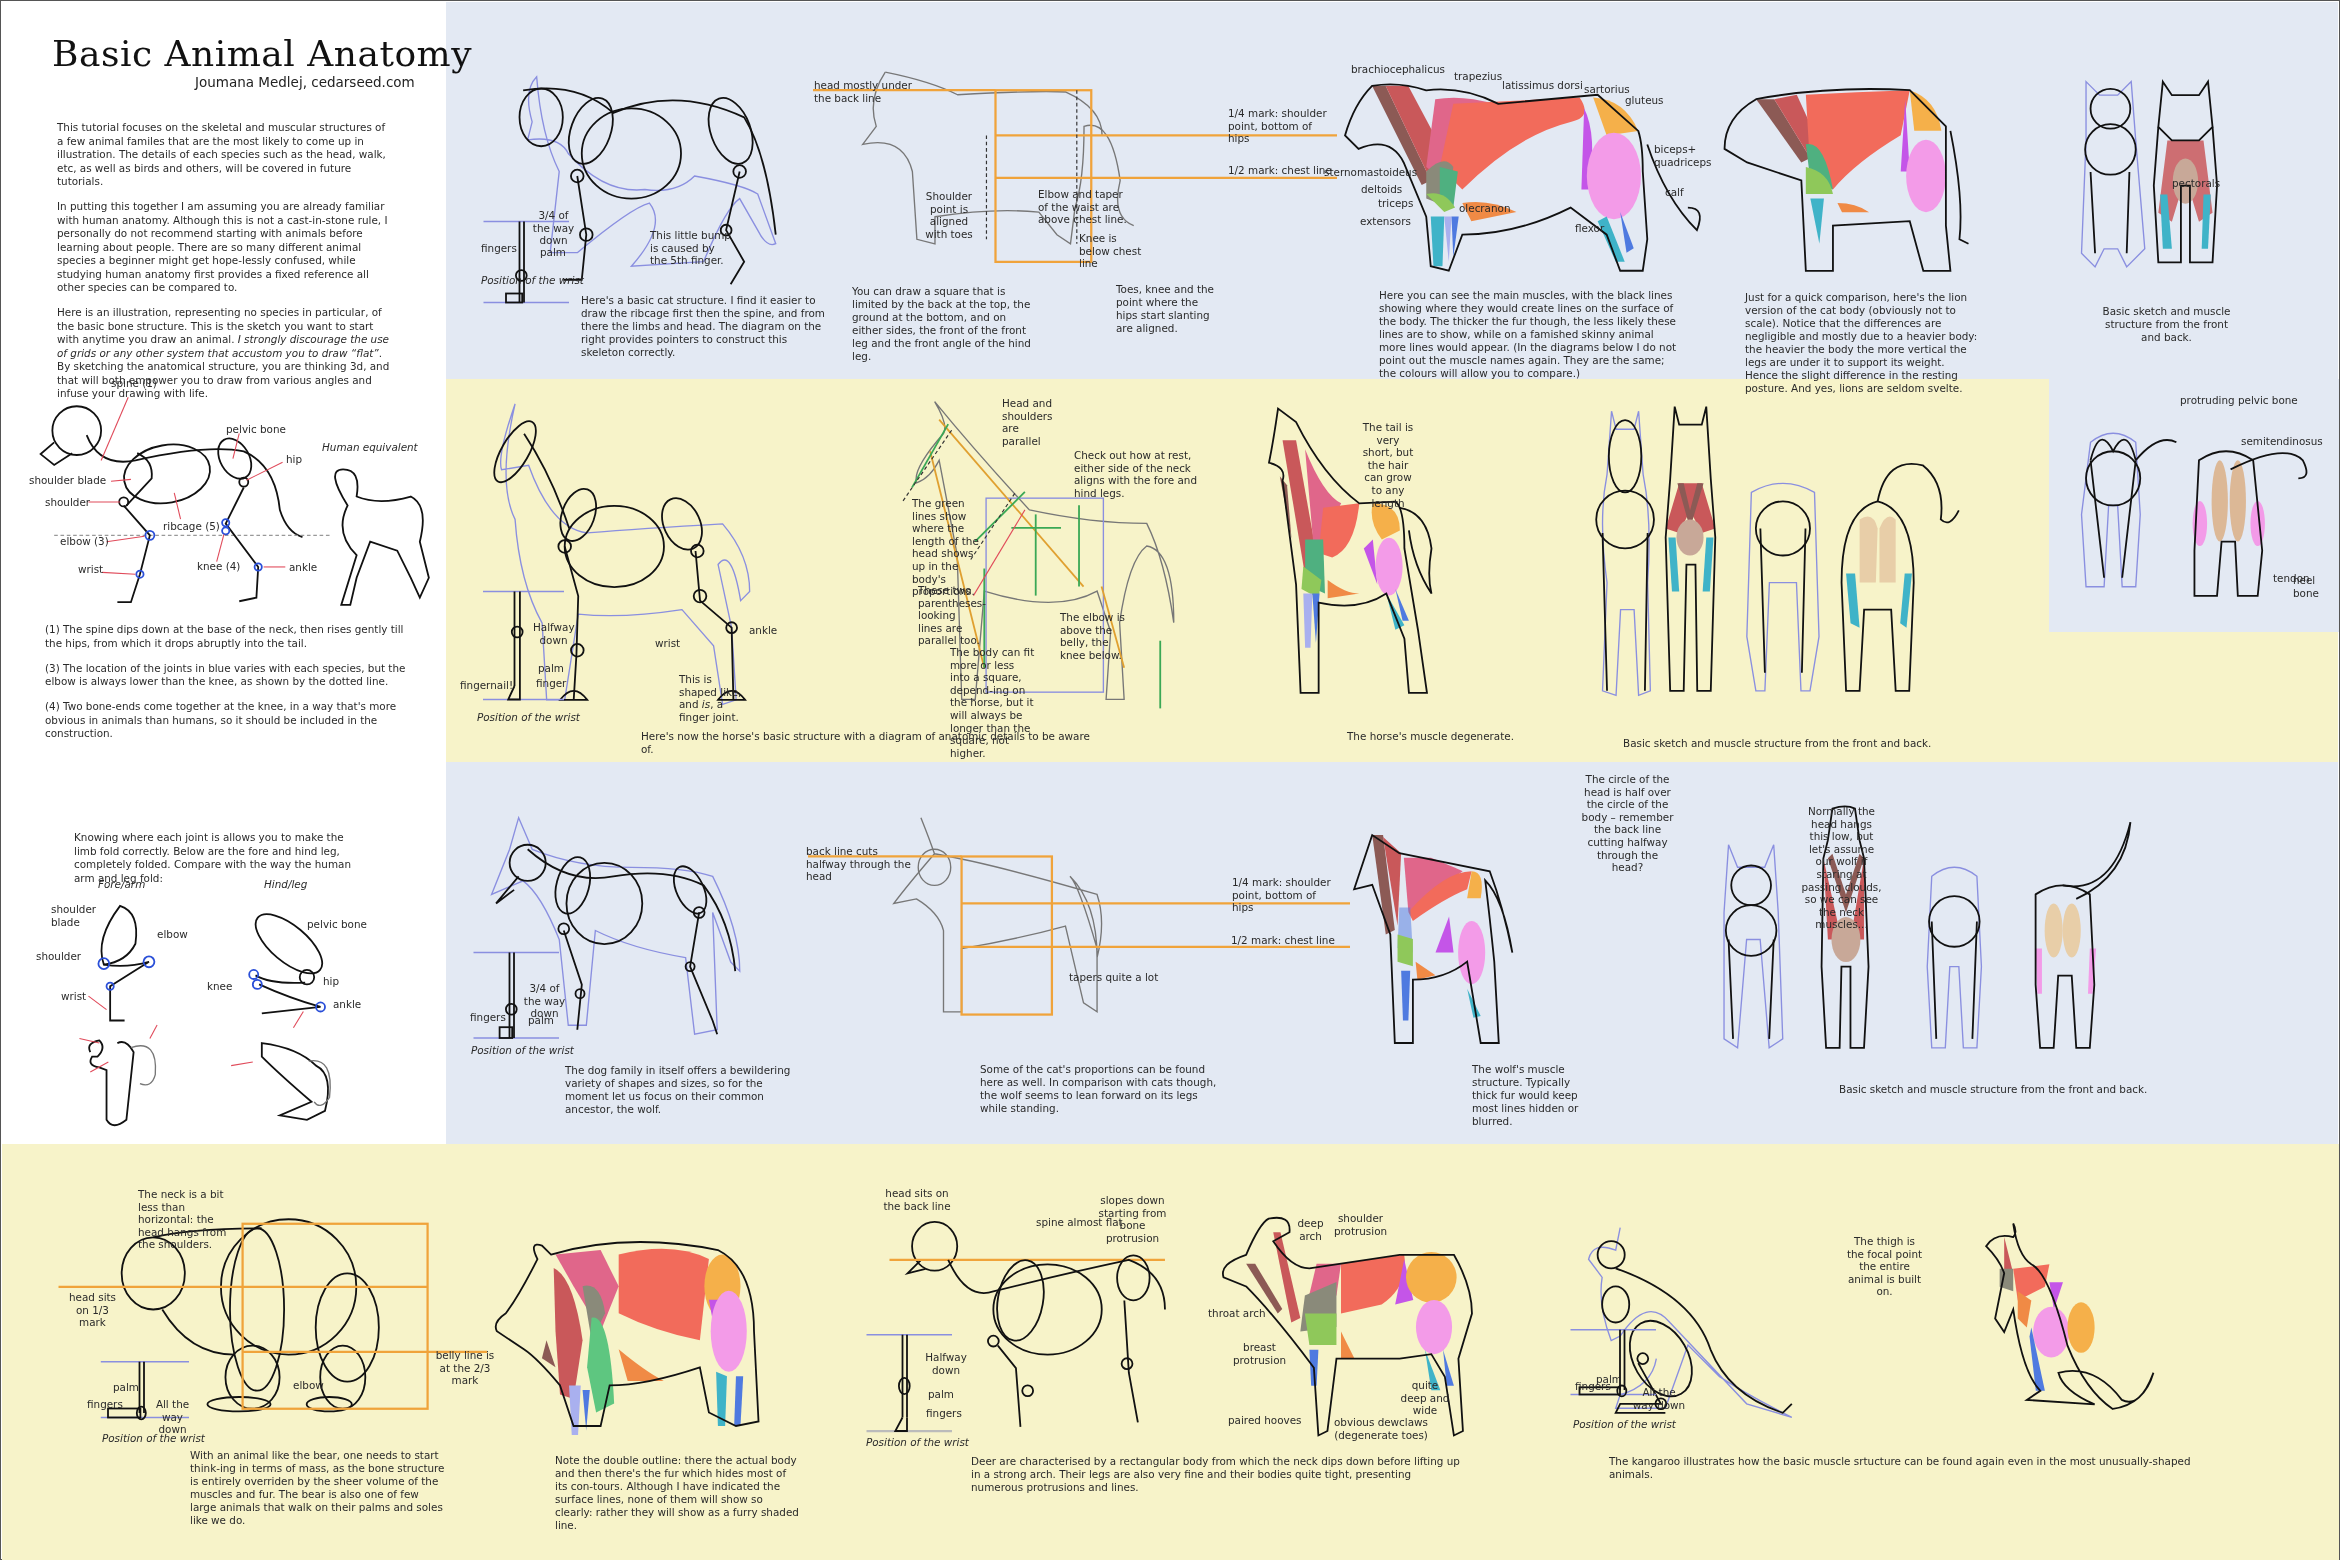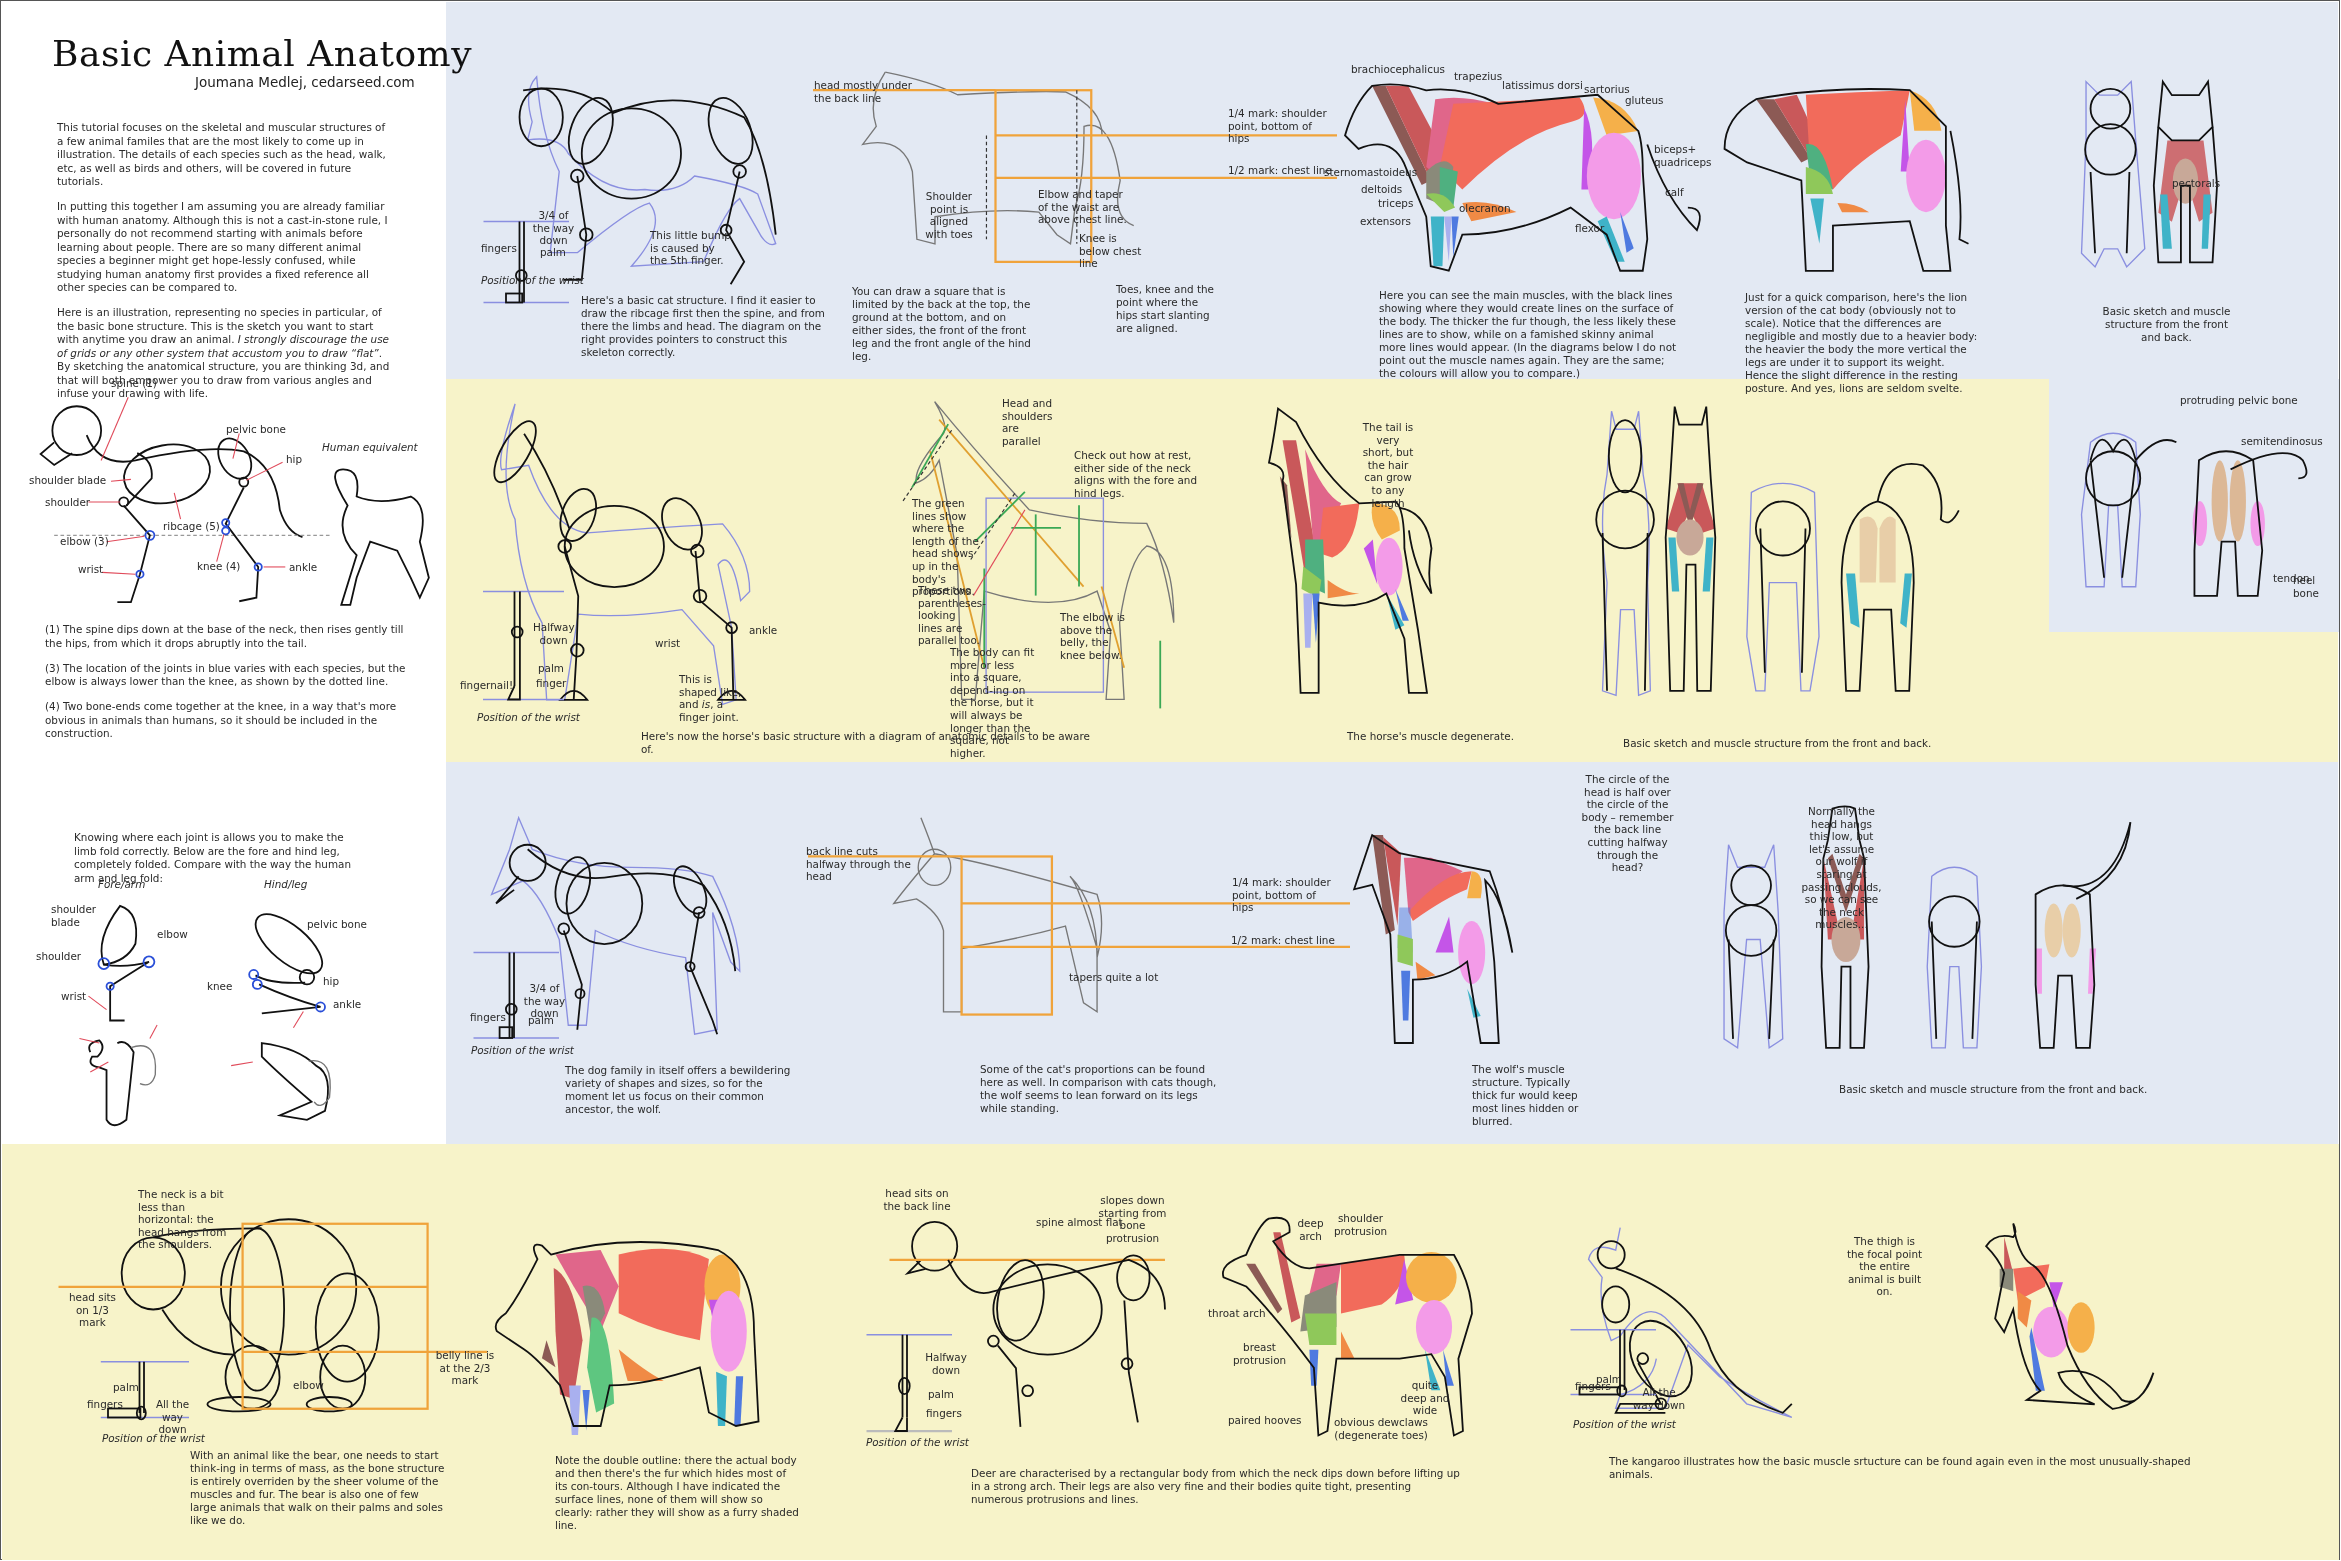--- a/index.html
+++ b/index.html
@@ -543,21 +543,21 @@
   <path d="M258,150 L270,190 L262,190Z" fill="#4f7ae0"></path>
   <path class="sk" d="M65,5 Q90,0 88,20 L70,30 Q90,60 110,60 L210,45 L270,45 Q290,80 290,110 L275,160 L280,240 L270,245 L260,180 L245,155 L210,160 L140,160 L130,240 L120,245 L115,170 Q70,110 40,80 L15,70 Q10,55 40,45 Q55,10 65,5Z"></path>
 </svg>
 <div class="n ctr" style="left:1297px;top:1217px;width:27px;">deep arch</div>
 <div class="n ctr" style="left:1329px;top:1212px;width:63px;">shoulder protrusion</div>
 <div class="n" style="left:1208px;top:1307px;">throat arch</div>
 <div class="n ctr" style="left:1228px;top:1341px;width:63px;">breast protrusion</div>
 <div class="n ctr" style="left:1398px;top:1379px;width:54px;">quite deep and wide</div>
 <div class="n" style="left:1228px;top:1414px;">paired hooves</div>
 <div class="n ctr" style="left:1327px;top:1416px;width:108px;">obvious dewclaws (degenerate toes)</div>
-<div class="cap" style="left:971px;top:1455px;width:492px;margin-top:12px;">Deer are characterised by a rectangular body from which the neck dips down before lifting up in a strong arch. Their legs are also very fine and their bodies quite tight, presenting numerous protrusions and lines.</div>
+<div class="cap" style="left:971px;top:1455px;width:492px;">Deer are characterised by a rectangular body from which the neck dips down before lifting up in a strong arch. Their legs are also very fine and their bodies quite tight, presenting numerous protrusions and lines.</div>
 
 <svg style="left:1566px;top:1223px;" width="271" height="208" viewBox="0 0 300 230">
   <path class="bl" d="M60,5 L55,30 Q30,20 25,40 L40,60 Q35,90 50,130 L60,125 Q90,80 115,110 L200,200 L250,215 Q200,190 170,170 L135,135 L110,205 L55,205 L60,190 Q95,180 100,150"></path>
   <circle class="sk" cx="50" cy="35" r="15"></circle>
   <ellipse class="sk" cx="55" cy="90" rx="15" ry="20"></ellipse>
   <path class="sk" d="M55,50 Q140,80 160,140 Q180,190 240,210 L250,200"></path>
   <ellipse class="sk" cx="105" cy="150" rx="30" ry="45" transform="rotate(-30 105 150)"></ellipse>
   <path class="sk" d="M80,155 L105,200 L60,200 L55,210 L110,210"></path>
   <circle class="sk" cx="85" cy="150" r="6"></circle>
     <circle class="sk" cx="105" cy="200" r="6"></circle>

